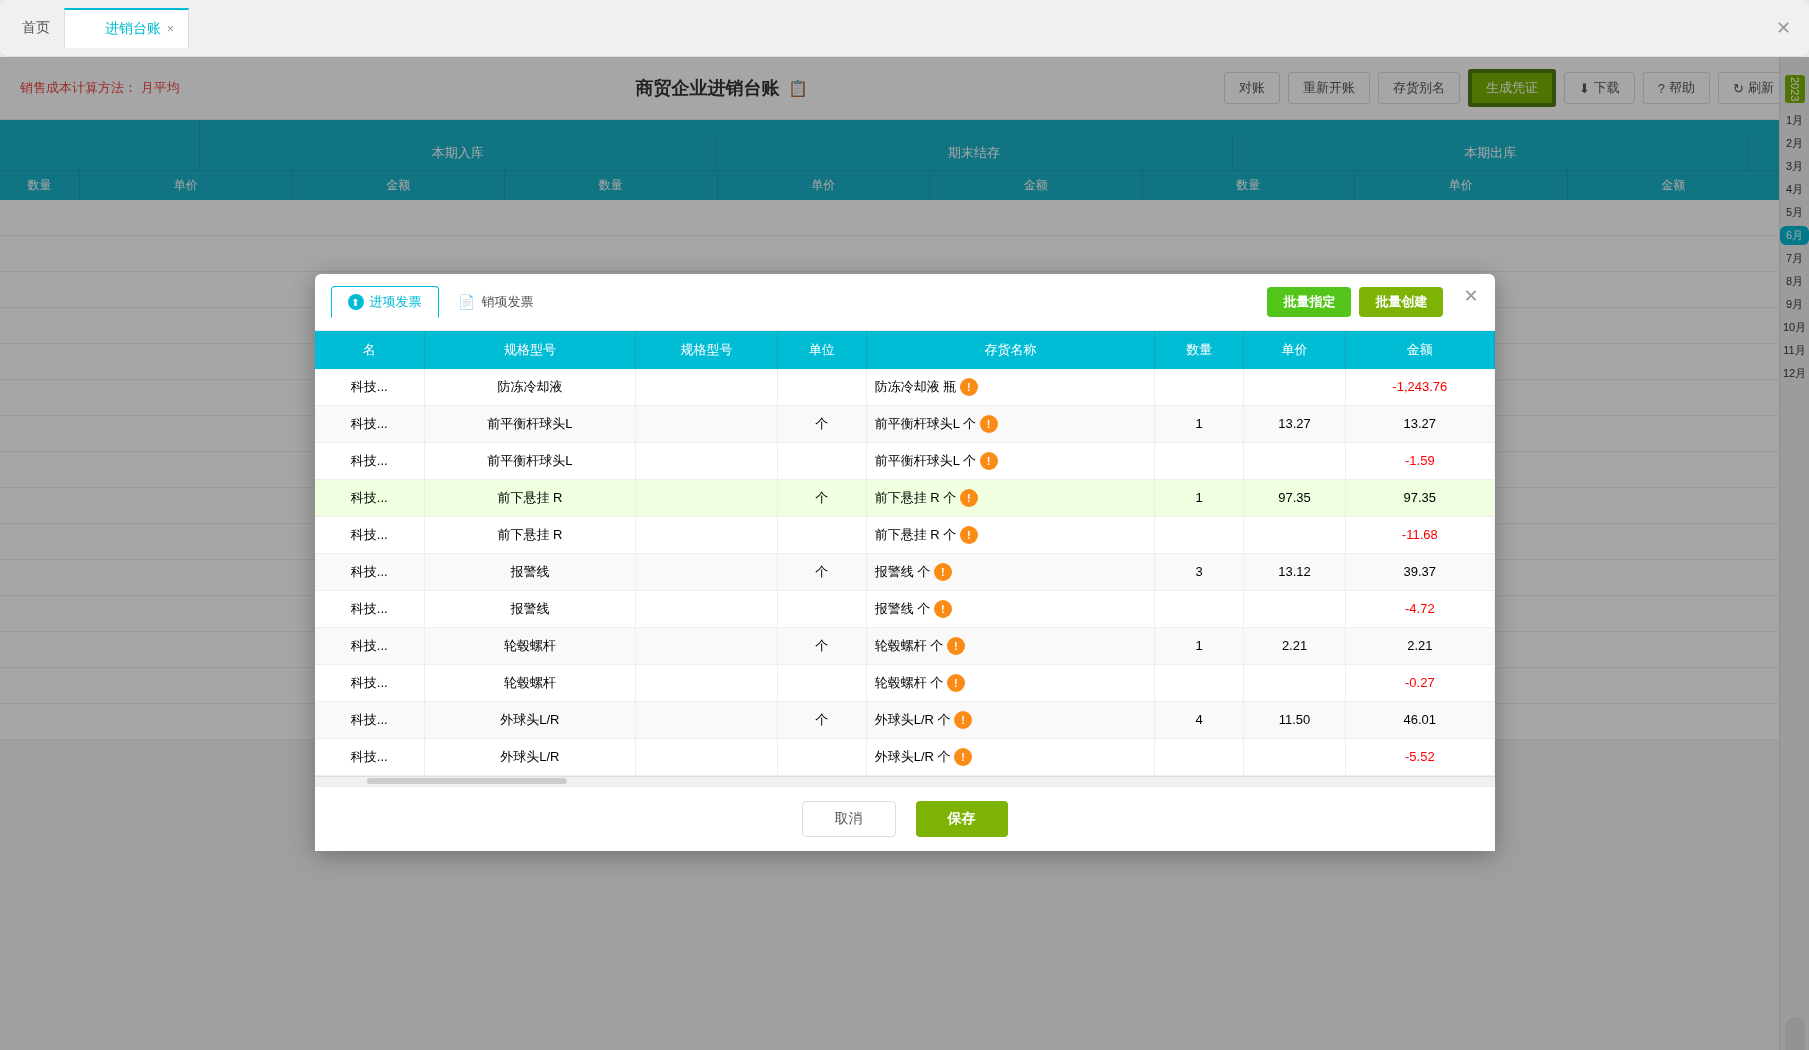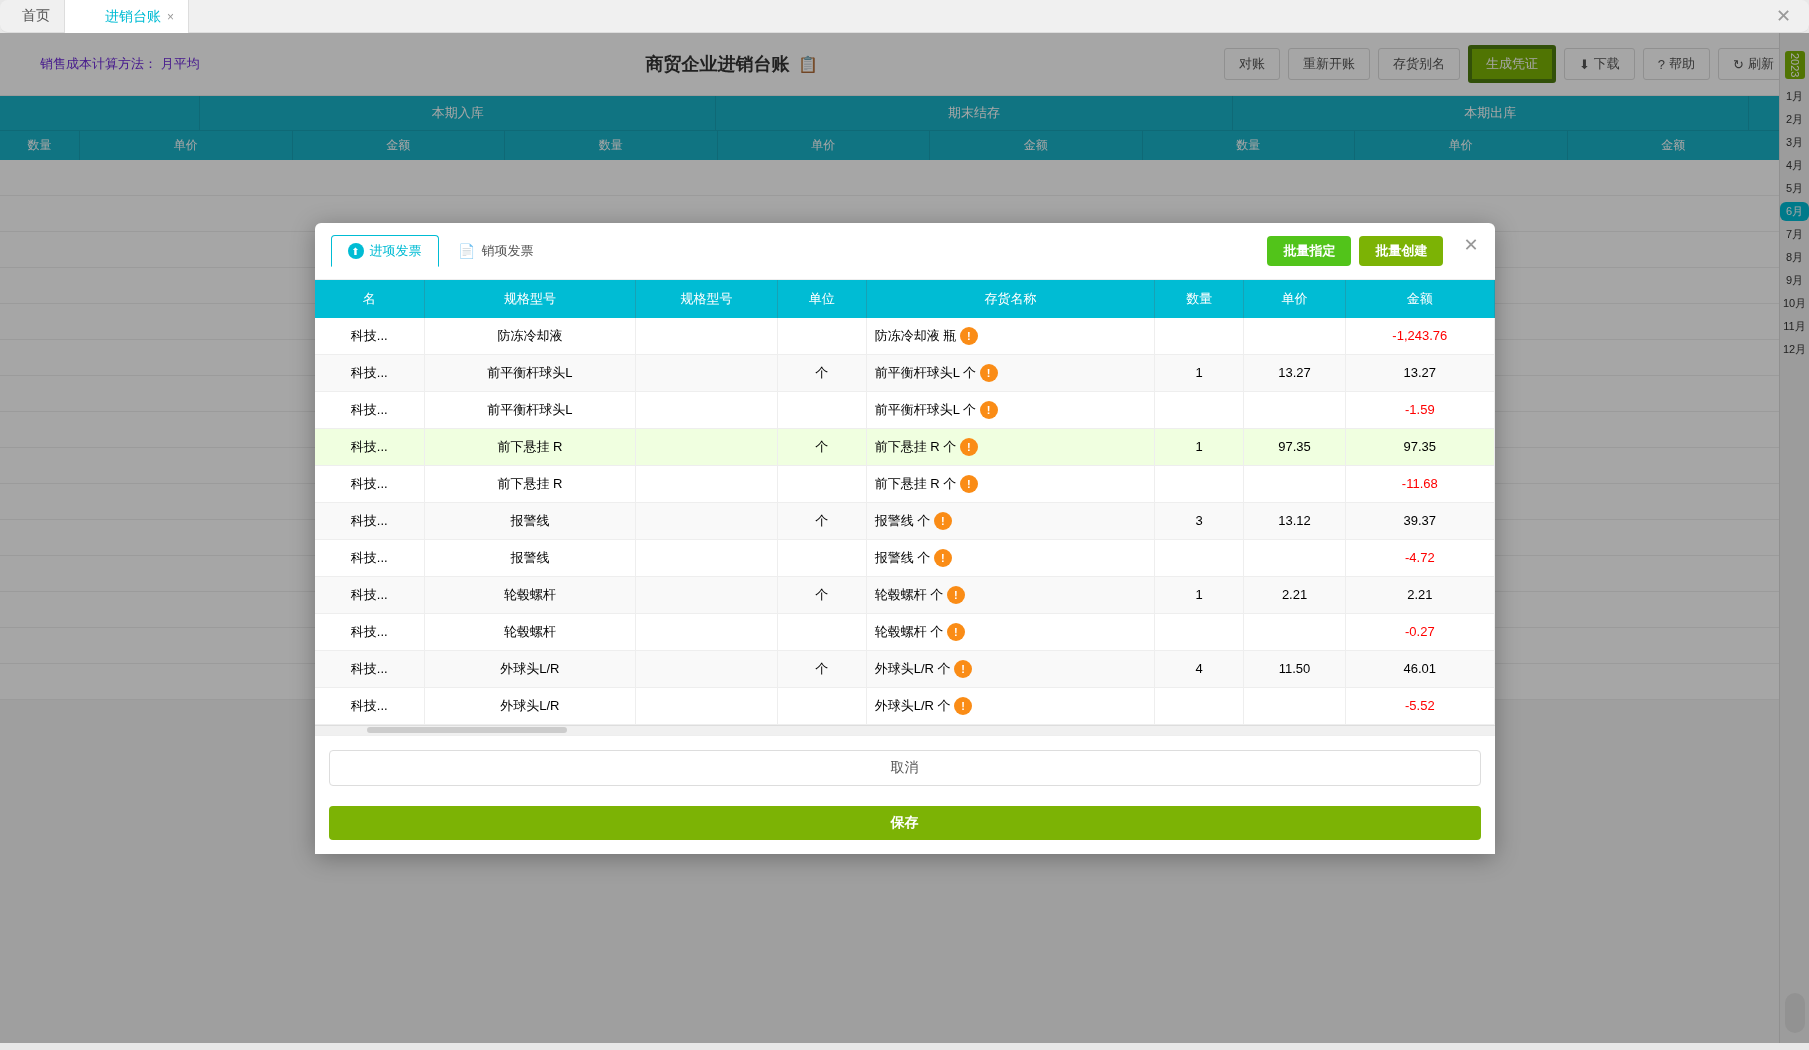--- a/index.html
+++ b/index.html
@@ -11,21 +11,21 @@
       height: 1050px;
       overflow: hidden;
       position: relative;
     }
 
     
     .tab-bar {
       display: flex;
       align-items: center;
       background: #f0f0f0;
-      height: 33px;
+      height: 57px;
       border-bottom: 1px solid #ddd;
       padding: 0 8px;
       border-radius: 8px;
     }
     .tab-item {
       display: flex;
       align-items: center;
       padding: 0 14px;
       height: 40px;
       font-size: 14px;
@@ -74,23 +74,22 @@
       font-size: 18px;
       font-weight: bold;
       color: #333;
       display: flex;
       align-items: center;
       justify-content: center;
       gap: 9px;
     }
     .toolbar-left {
       font-size: 13px;
-      color: #6d28d9;
+      color: #ef4444;
       min-width: 200px;
-      margin-left: 20px;
     }
     .toolbar-right {
       display: flex;
       gap: 8px;
       min-width: 350px;
       justify-content: flex-end;
       align-items: center;
     }
     .btn {
       padding: 6px 14px;
@@ -117,20 +116,21 @@
     }
     .ledger-header-row2 {
       display: flex;
     }
     .header-section {
       flex: 1;
       text-align: center;
       padding: 8px 4px;
       border-right: 1px solid #17a2b5;
       font-size: 13px;
+      margin-top: 16px;
     }
 
     
     .right-sidebar {
       position: absolute;
       right: 0;
       top: 0;
       width: 30px;
       height: 100%;
       background: #f0f0f0;
@@ -302,21 +302,20 @@
     }
 
     
     .modal-footer {
       padding: 14px;
       display: flex;
       justify-content: center;
       gap: 20px;
       border-top: 1px solid #eee;
       background: #fff;
-      flex-direction: column;
     }
     .btn-cancel {
       padding: 8px 32px;
       border: 1px solid #ddd;
       background: #fff;
       border-radius: 4px;
       cursor: pointer;
       font-size: 14px;
       color: #555;
     }

